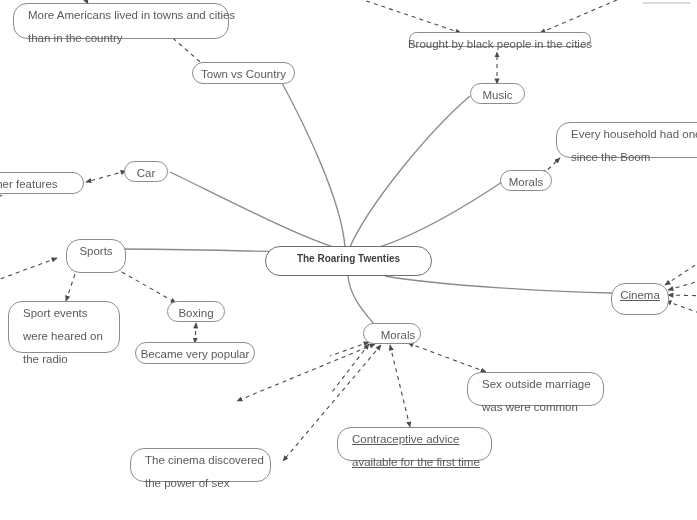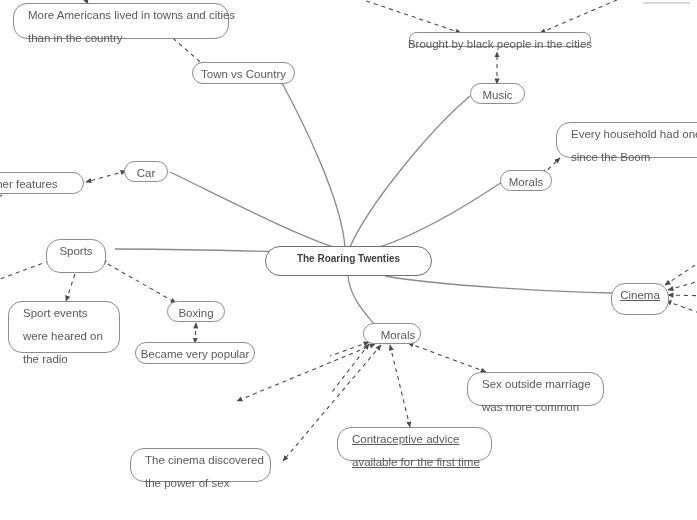--- a/index.html
+++ b/index.html
@@ -121,21 +121,21 @@
   </div>
 
   <div class="node pad-c" style="left:192px; top:62px; width:103px; height:22px;">
     <span class="label">Town vs Country</span>
   </div>
 
   <div class="node pad-c" style="left:124px; top:161px; width:44px; height:21px;">
     <span class="label">Car</span>
   </div>
 
-  <div class="node pad-c" style="left:46px; top:239px; width:60px; height:34px;">
+  <div class="node pad-c" style="left:66px; top:239px; width:60px; height:34px;">
     <span class="label">Sports</span>
   </div>
 
   <div class="node pad-c" style="left:363px; top:323px; width:58px; height:21px;padding-left:24px;">
     <span class="label">Morals</span>
   </div>
 
   <div class="node pad-c" style="left:611px; top:283px; width:58px; height:32px;text-decoration:underline;">
     <span class="label">Cinema</span>
   </div>
@@ -177,21 +177,21 @@
   </div>
 
 
   <div class="node pad-l" style="left:337px; top:427px; width:155px; height:34px;text-decoration:underline;">
     <span class="label">Contraceptive advice
 available for the first time</span>
   </div>
 
   <div class="node pad-l" style="left:467px; top:372px; width:137px; height:34px;">
     <span class="label">Sex outside marriage
-was more common</span>
+was were common</span>
   </div>
 
   <div class="node pad-l" style="left:556px; top:122px; width:160px; height:36px;">
     <span class="label">Every household had one
 since the Boom</span>
   </div>
 
   <div class="node pad-c" style="left:409px; top:32px; width:182px; height:15px;">
     <span class="label">Brought by black people in the cities</span>
   </div>

